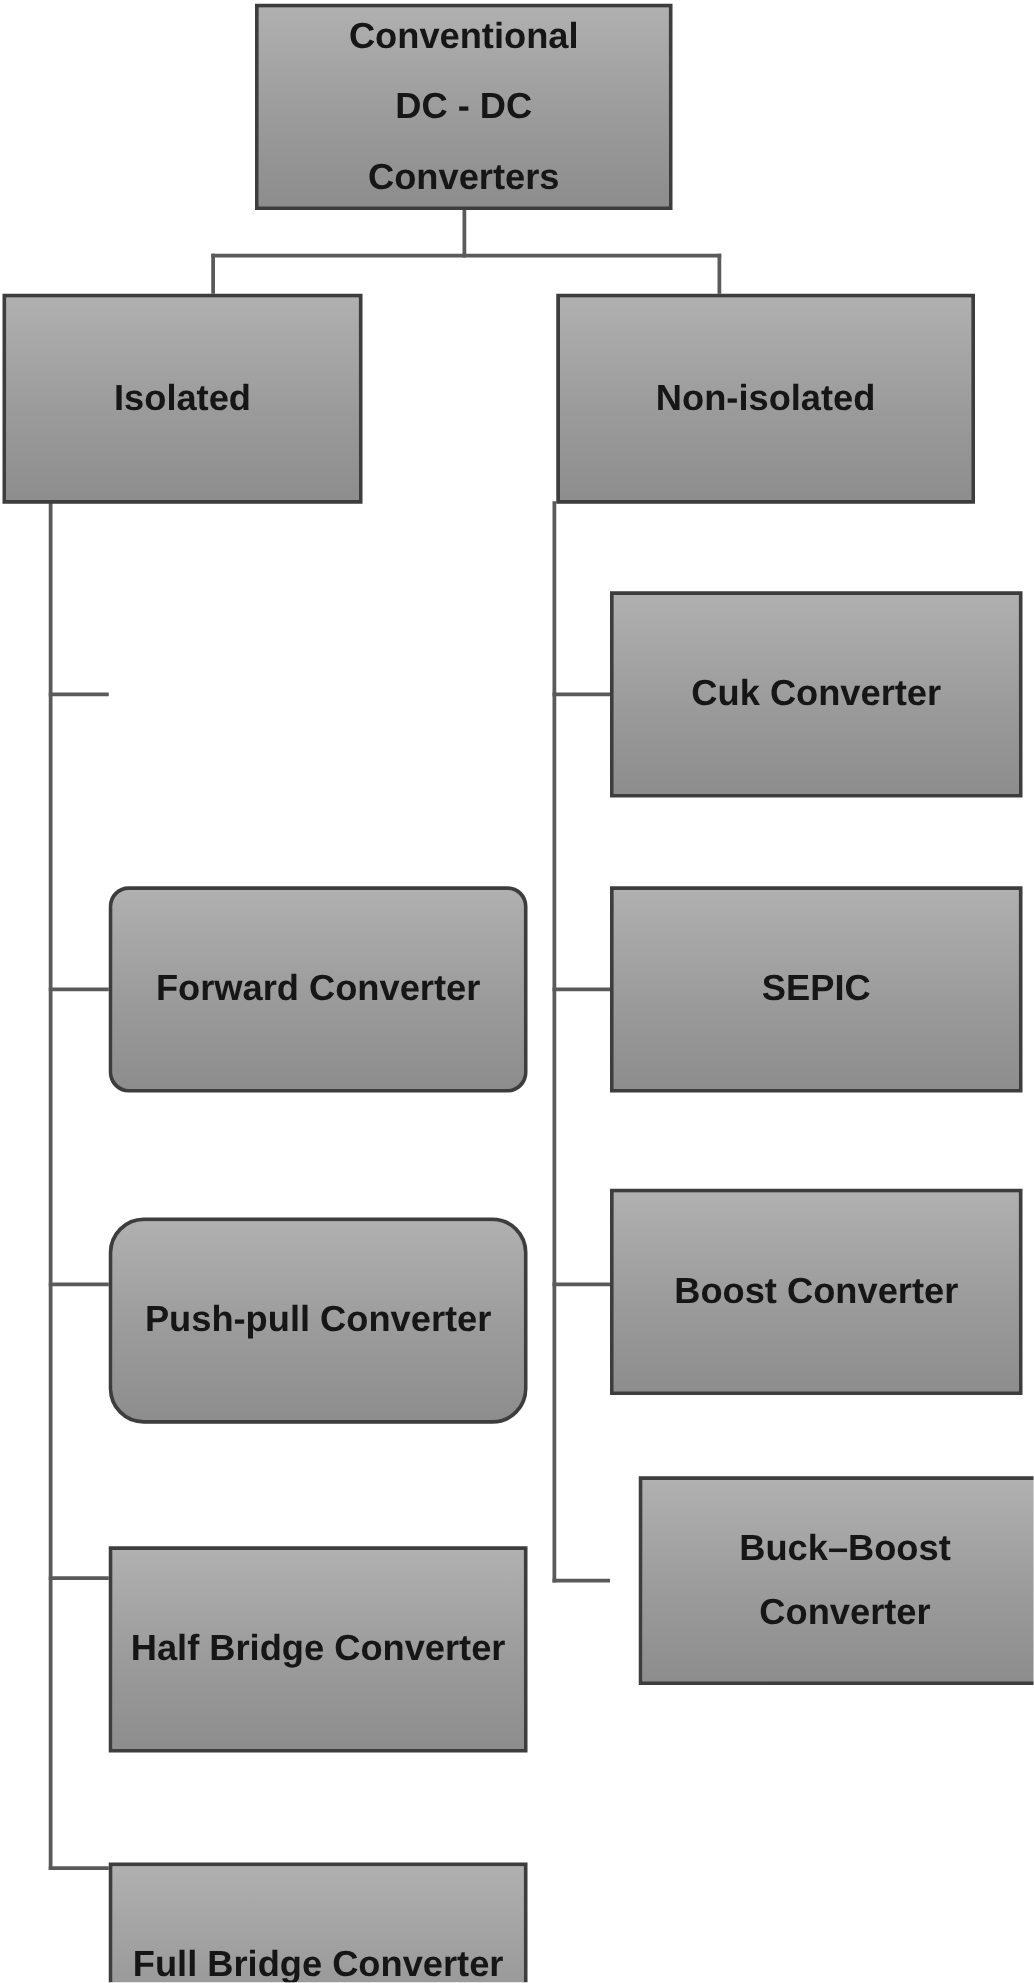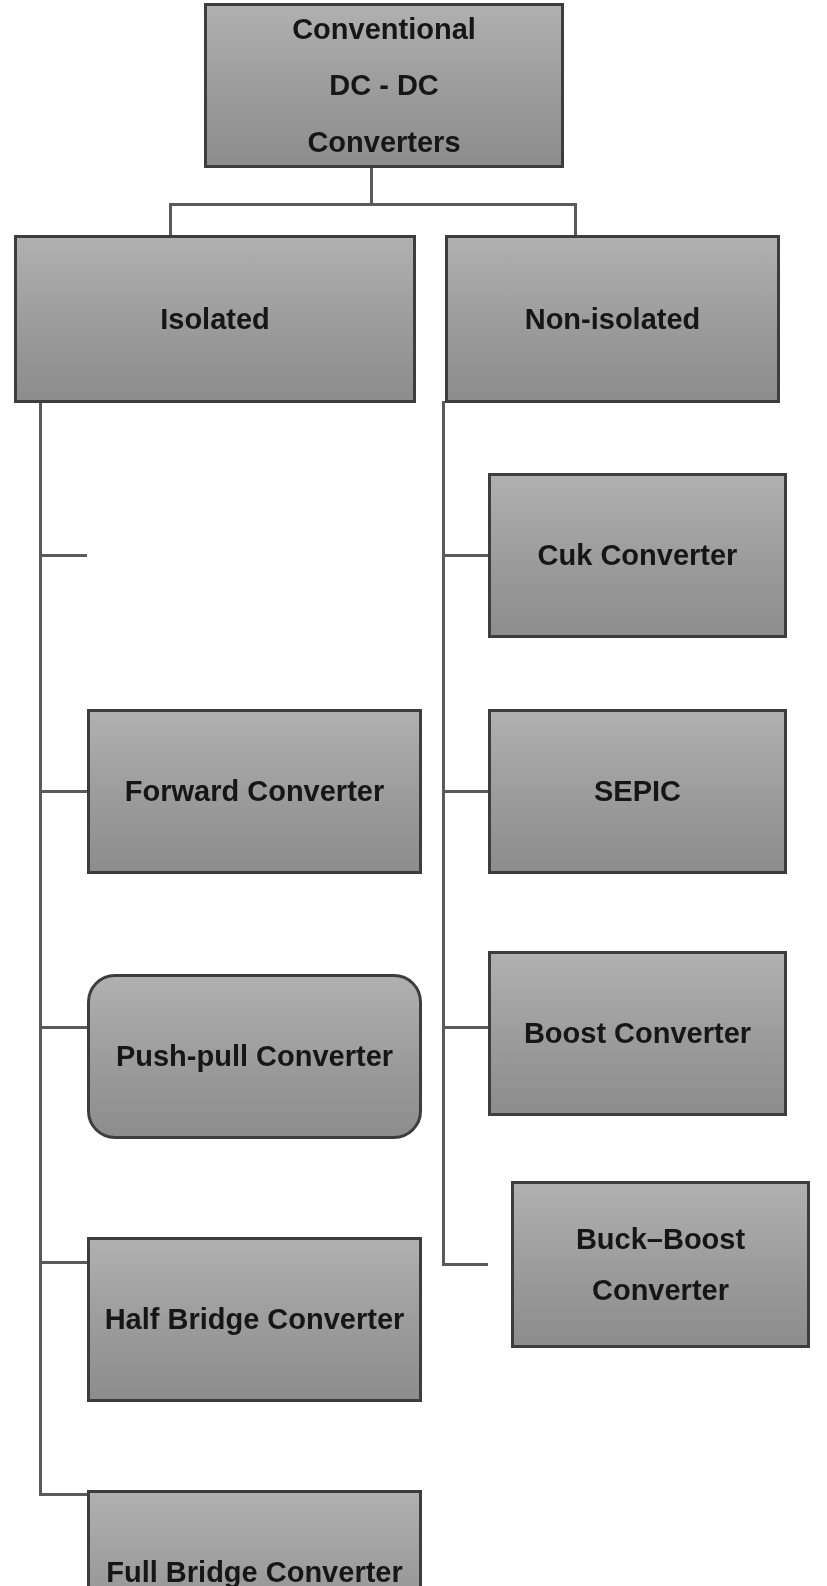--- a/index.html
+++ b/index.html
@@ -21,26 +21,26 @@
     justify-content: center;
     color: #161616;
     font-weight: 700;
     font-size: 29px;
   }
   .lbl { white-space: pre; text-align: center; line-height: 1.75; }
   .root .lbl { line-height: 1.95; }
   .line { position: absolute; background: #5a5a5a; }
 
   
-  .root    { left: 204px; top: 3px;    width: 360px; height: 165px; }
-  .iso     { left: 2px;   top: 235px;  width: 402px; height: 168px; margin-left: 12px; }
+  .root    { left: 204px; top: 3px;    width: 334px; height: 165px; }
+  .iso     { left: 2px;   top: 235px;  width: 288px; height: 168px; }
   .noniso  { left: 405px; top: 235px;  width: 335px; height: 168px; margin-left: 40px; }
   .lcol    { left: 87px;  width: 335px; height: 165px; }
-  .rcol    { left: 488px; width: 299px; height: 165px; }
-  .l1 { top: 473px; } .l2 { top: 709px; } .l3 { top: 974px; border-radius: 28px; }
+  .rcol    { left: 488px; width: 330px; height: 165px; }
+  .l1 { top: 473px; } .l2 { top: 709px; border-radius: 16px; } .l3 { top: 974px; border-radius: 28px; }
   .l4 { top: 1237px; } .l5 { top: 1490px; }
   .r1 { top: 473px; } .r2 { top: 709px; } .r3 { top: 951px; }
   .r4 { top: 1181px; height: 167px; margin-left: 23px; }
 
   
   .c-root-stem    { left: 370px; top: 166px; width: 3px;   height: 40px; }
   .c-main-h       { left: 169px; top: 203px; width: 408px; height: 3px; }
   .c-iso-drop     { left: 169px; top: 203px; width: 3px;   height: 32px; }
   .c-noniso-drop  { left: 574px; top: 203px; width: 3px;   height: 32px; }
   .c-trunk-left   { left: 39px;  top: 401px; width: 3px;   height: 1095px; }

